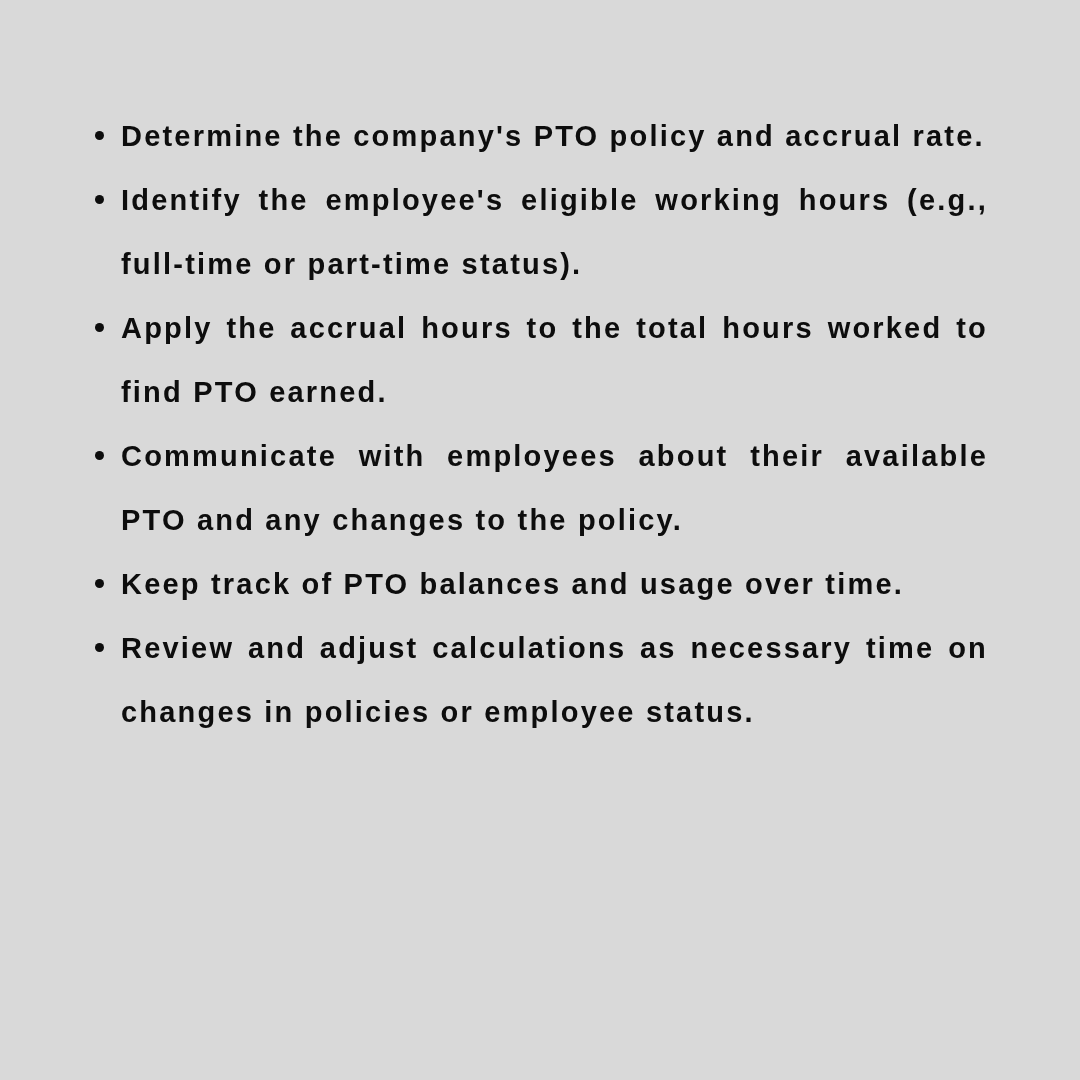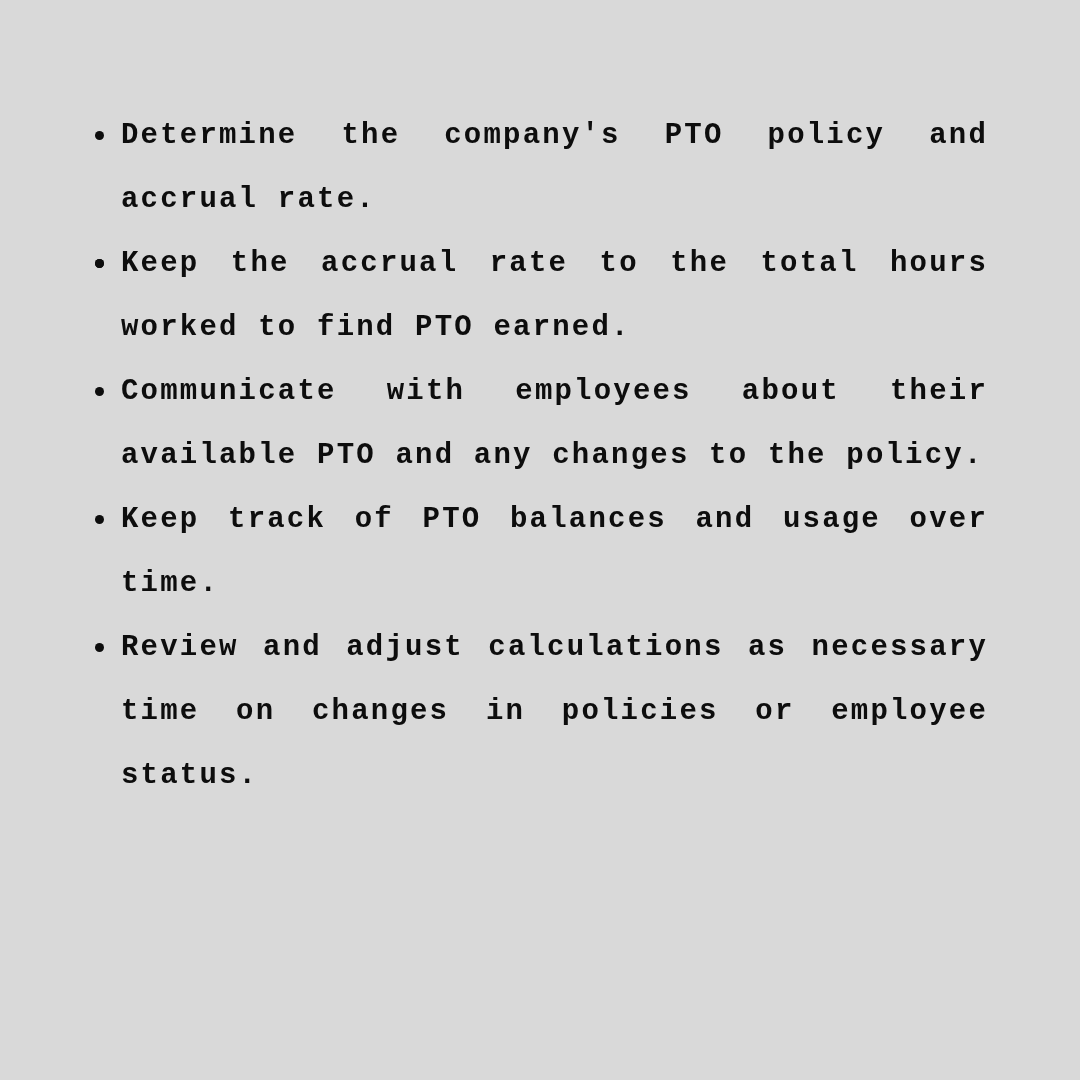--- a/index.html
+++ b/index.html
@@ -9,21 +9,21 @@
       overflow: hidden;
       position: relative;
     }
     .list {
       position: absolute;
       left: 121px;
       top: 104px;
       width: 867px;
       margin: 0; padding: 0;
       list-style: none;
-      font-family: Liberation Mono, monospace;
+      font-family: Liberation Sans, sans-serif;
       font-weight: bold;
       font-size: 29px;
       line-height: 64px;
       letter-spacing: 2.2px;
       color: #0d0d0d;
       text-align: justify;
     }
     .list li {
       position: relative;
       margin: 0; padding: 0;
@@ -35,18 +35,18 @@
       width: 9px; height: 9px;
       border-radius: 50%;
       background: #0d0d0d;
     }
   </style>
 </head>
 <body>
 
 <ul class="list">
   <li><span class="bullet"></span><span>Determine the company's PTO policy and accrual rate.</span></li>
-  <li><span class="bullet"></span></li>
-  <li><span class="bullet"></span><span>Keep the accrual rate to the total hours worked to find PTO earned.</span></li>
+  <li><span class="bullet"></span><span>Identify the employee's eligible working hours (e.g., full-time or part-time status).</span></li>
+  <li><span class="bullet"></span><span>Apply the accrual hours to the total hours worked to find PTO earned.</span></li>
   <li><span class="bullet"></span><span>Communicate with employees about their available PTO and any changes to the policy.</span></li>
   <li><span class="bullet"></span><span>Keep track of PTO balances and usage over time.</span></li>
   <li><span class="bullet"></span><span>Review and adjust calculations as necessary time on changes in policies or employee status.</span></li>
 </ul>
 
 </body></html>

